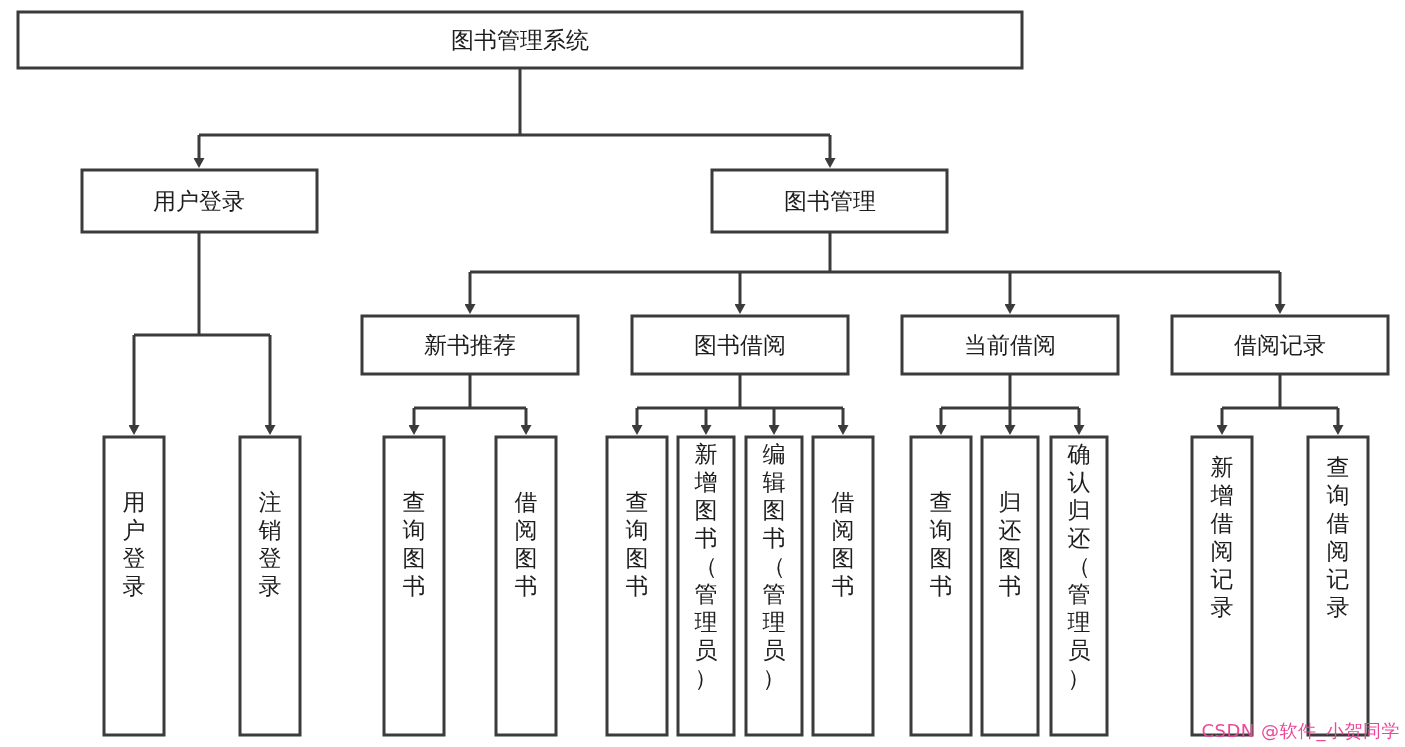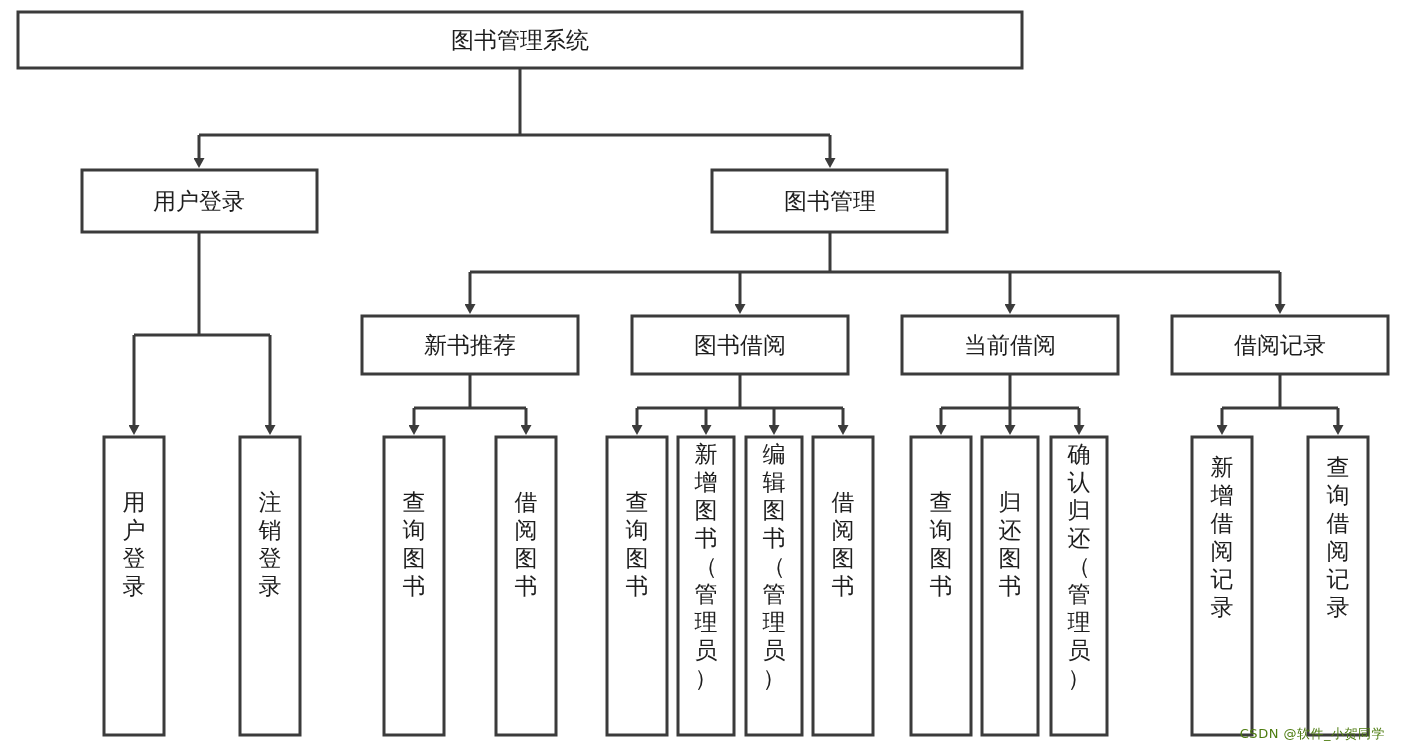--- a/index.html
+++ b/index.html
@@ -13,23 +13,23 @@
   .link{stroke:#3b3b3b;stroke-width:3;fill:none;stroke-linecap:butt;}
   .node-label{
     fill:#1d1d1d;font-family:"DejaVu Sans","Liberation Sans",sans-serif;
     font-size:23px;text-anchor:middle;dominant-baseline:middle;
   }
   .leaf-label{
     fill:#1d1d1d;font-family:"DejaVu Sans","Liberation Sans",sans-serif;
     font-size:23px;text-anchor:middle;
   }
   .watermark{
-    position:absolute;right:20px;bottom:4px;
+    position:absolute;right:5px;bottom:4px;
     font-family:"DejaVu Sans","Liberation Sans",sans-serif;
-    font-size:13px;color:#4d7c0f;white-space:nowrap;letter-spacing:.5px;
+    font-size:18px;color:#ec4899;white-space:nowrap;letter-spacing:.5px;
     pointer-events:none;user-select:none;
   }
 </style>
 </head>
 <body>
 
 <div id="stage">
 
   <svg id="chart" viewBox="0 0 1405 747">
     <defs>

